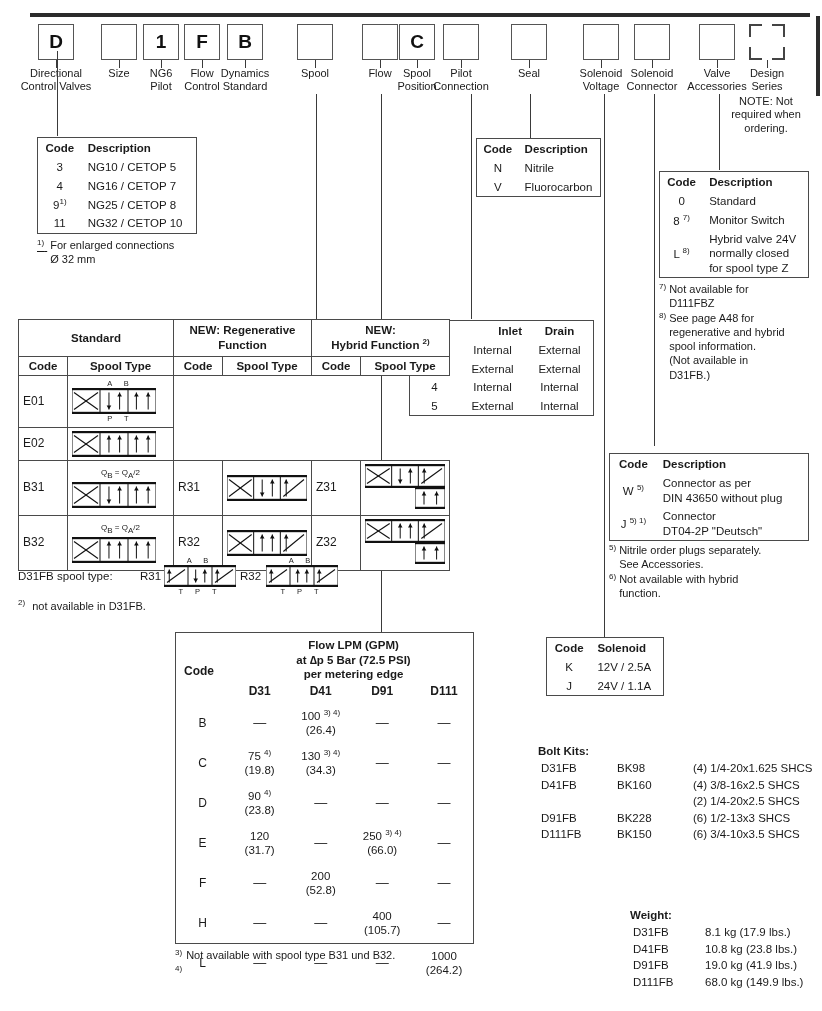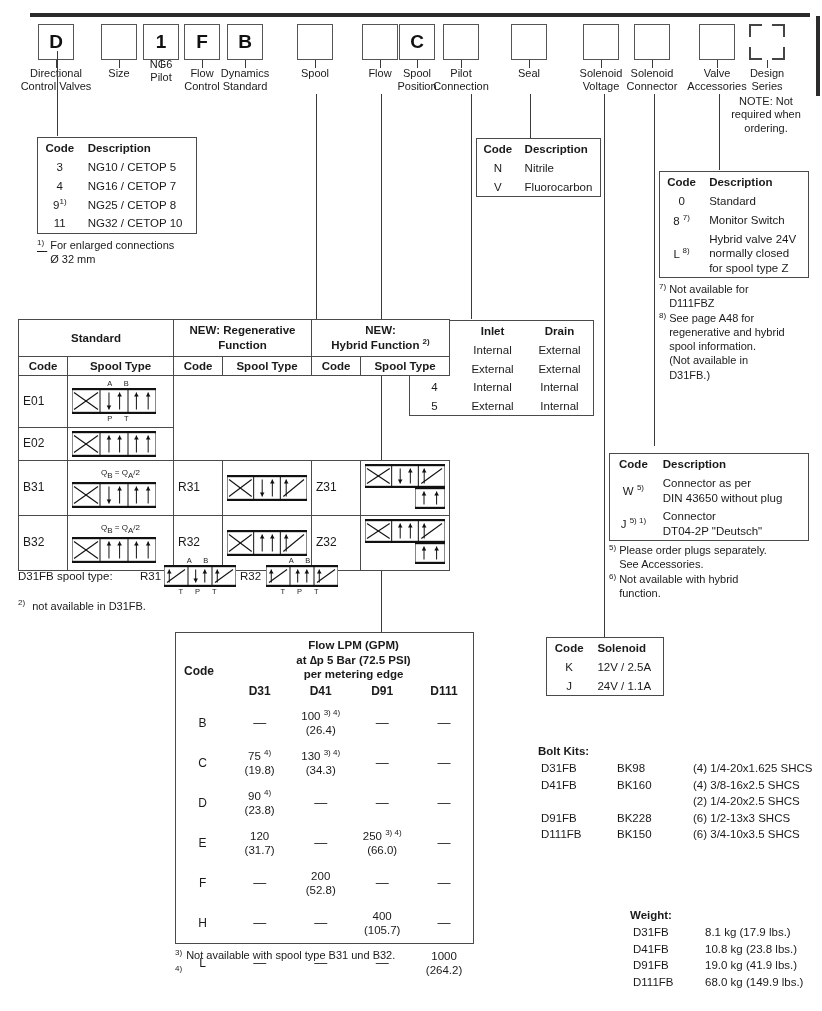--- a/index.html
+++ b/index.html
@@ -81,21 +81,21 @@
 Control Valves</div>
     <div class="codebox" style="left: 101px; top: 24px;">
       <span></span>
     </div>
     <div class="vline abs" style="left: 119px; top: 60px; height: 8px;"></div>
     <div class="collabel" style="left: 64px; top: 67px; width: 110px; white-space: pre-line;">Size</div>
     <div class="codebox" style="left: 143px; top: 24px;">
       <span>1</span>
     </div>
     <div class="vline abs" style="left: 161px; top: 60px; height: 8px;"></div>
-    <div class="collabel" style="left: 106px; top: 58px; width: 110px; white-space: pre-line;">NG6
+    <div class="collabel" style="left: 106px; top: 67px; width: 110px; white-space: pre-line;">NG6
 Pilot</div>
     <div class="codebox" style="left: 184px; top: 24px;">
       <span>F</span>
     </div>
     <div class="vline abs" style="left: 202px; top: 60px; height: 8px;"></div>
     <div class="collabel" style="left: 147px; top: 67px; width: 110px; white-space: pre-line;">Flow
 Control</div>
     <div class="codebox" style="left: 227px; top: 24px;">
       <span>B</span>
     </div>
@@ -220,21 +220,21 @@
         </tr>
       </tbody>
     </table>
 </div>
 
 <div class="abs boxed" style="left:409px;top:320px;width:185px;">
   <table class="dt" style="width:100%;" id="pilot-table">
       <tbody>
         <tr>
           <th class="hdr ctr" style="padding:3px 4px;">Code</th>
-          <th class="hdr ctr" style="padding:3px 4px;">Inlet</th>
+          <th class="hdr ctr" style="padding:3px 4px;text-align:right;">Inlet</th>
           <th class="hdr ctr" style="padding:3px 4px;">Drain</th>
         </tr>
         <tr>
           <td class="ctr" style="padding:2px 4px;">1</td>
           <td class="ctr" style="padding:2px 4px;">Internal</td>
           <td class="ctr" style="padding:2px 4px;">External</td>
         </tr>
         <tr>
           <td class="ctr" style="padding:2px 4px;">2</td>
           <td class="ctr" style="padding:2px 4px;">External</td>
@@ -313,21 +313,21 @@
           <td class="lft" style="padding:2px 6px;white-space:pre-line;">Connector
 DT04-2P "Deutsch"</td>
         </tr>
       </tbody>
     </table>
 </div>
 <div class="abs" style="left:609px;top:543px;width:210px;">
   <div id="conn-footnotes">
       <div class="note" style="display:flex;gap:3px;">
         <span class="mk">5)</span>
-        <span style="white-space:pre-line;">Please order plugs separately.
+        <span style="white-space:pre-line;">Nitrile order plugs separately.
 See Accessories.</span>
       </div>
       <div class="note" style="display:flex;gap:3px;">
         <span class="mk">6)</span>
         <span style="white-space:pre-line;">Not available with hybrid
 function.</span>
       </div>
     </div>
 </div>
 

